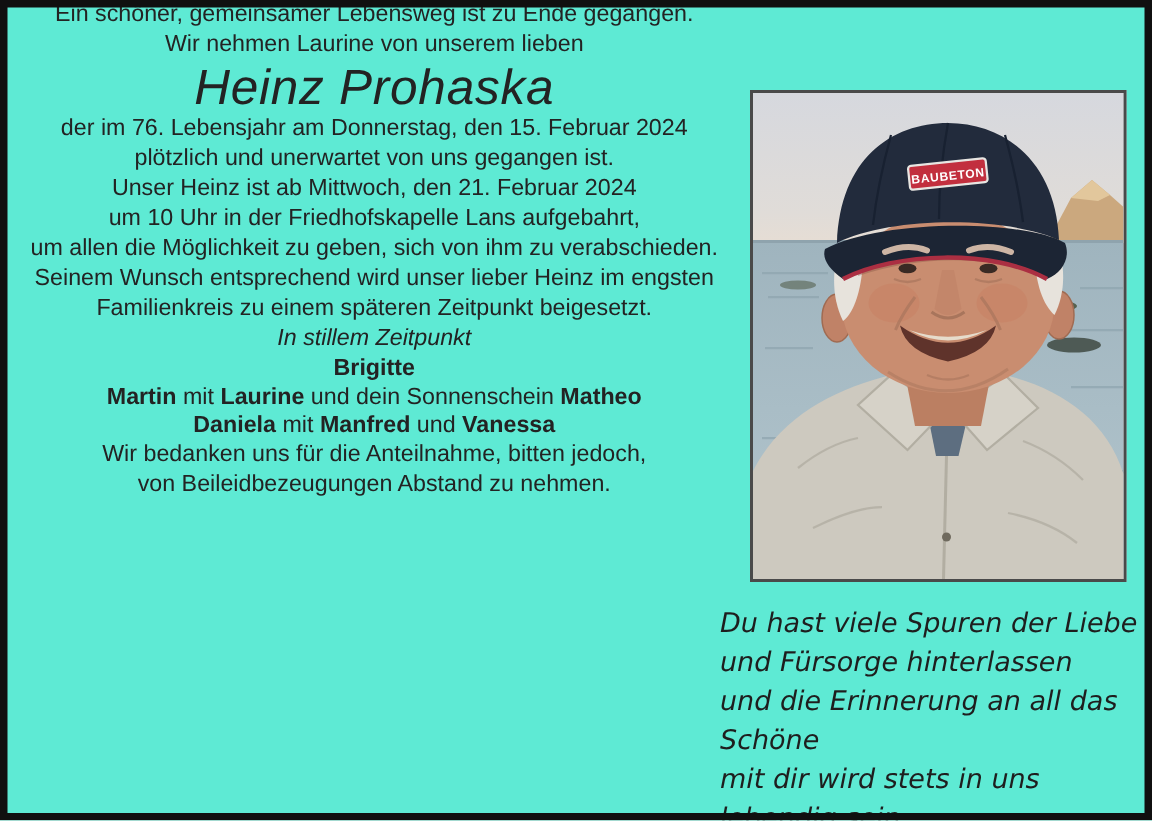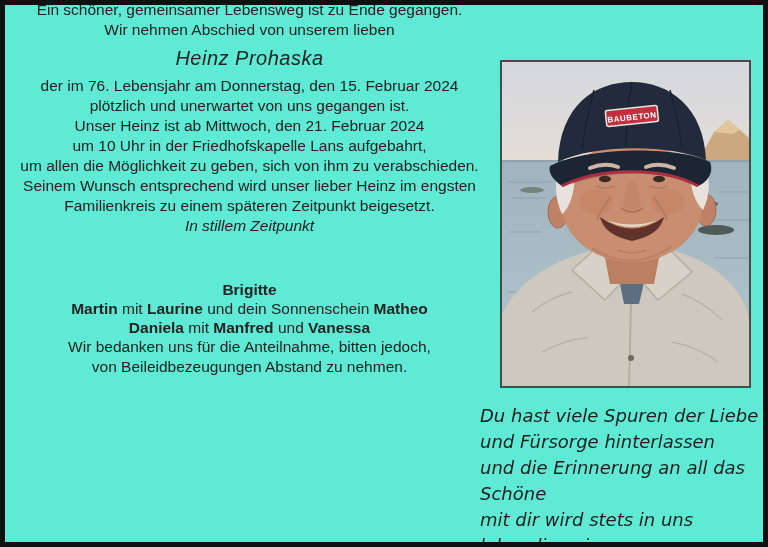--- a/index.html
+++ b/index.html
@@ -21,30 +21,30 @@
   .left-col{
     position:absolute;left:8px;top:0;width:483px;
     text-align:center;
     font-size:15.5px;line-height:20px;
   }
   .left-col p{margin:0;}
   .p1{margin-top:12px;}
   .p2{margin-top:21px;}
   .name{
     margin:18px 0 0 0;
-    font-size:20px;line-height:36px;
+    font-size:33px;line-height:36px;
     font-style:italic;font-weight:400;
     letter-spacing:0.5px;
   }
   .p3{margin-top:18px;}
   .p4{margin-top:18px;}
   .p5{margin-top:16px;}
   .p6{margin-top:16px;text-align:center;}
   .remembrance{margin-top:16px;font-style:italic;}
-  .mourners{line-height:19px;margin-top:44px;}
+  .mourners{line-height:19px;}
   .mourners .b{font-weight:bold;}
   .p7{margin-top:16px;}
   
   .photo-frame{
     position:absolute;left:500px;top:60px;
     width:251px;height:328px;
     border:2px solid #4a4a4a;
     box-sizing:border-box;
     background:#cfd3d8;
   }
@@ -60,21 +60,21 @@
   }
 </style>
 </head>
 <body>
 
 <div class="page">
   <div class="outer-frame"></div>
 
   <div class="left-col">
     <p class="p1">Ein schöner, gemeinsamer Lebensweg ist zu Ende gegangen.</p>
-    <p class="p2">Wir nehmen Abschied von unserem lieben</p>
+    <p class="p2">Wir nehmen Laurine von unserem lieben</p>
     <p class="name">Heinz Prohaska</p>
     <p class="p3">der im 76. Lebensjahr am Donnerstag, den 15. Februar 2024<br>plötzlich und unerwartet von uns gegangen ist.</p>
     <p class="p4">Unser Heinz ist ab Mittwoch, den 21. Februar 2024<br>um 10 Uhr in der Friedhofskapelle Lans aufgebahrt,<br>um allen die Möglichkeit zu geben, sich von ihm zu verabschieden.</p>
     <p class="p6">Seinem Wunsch entsprechend wird unser lieber Heinz im engsten<br>Familienkreis zu einem späteren Zeitpunkt beigesetzt.</p>
     <p class="remembrance">In stillem Zeitpunkt</p>
     <div class="mourners">
         <div><span class="b">Brigitte</span></div>
         <div><span class="b">Martin</span><span> mit </span><span class="b">Laurine</span><span> und dein Sonnenschein </span><span class="b">Matheo</span></div>
         <div><span class="b">Daniela</span><span> mit </span><span class="b">Manfred</span><span> und </span><span class="b">Vanessa</span></div>
       </div>

